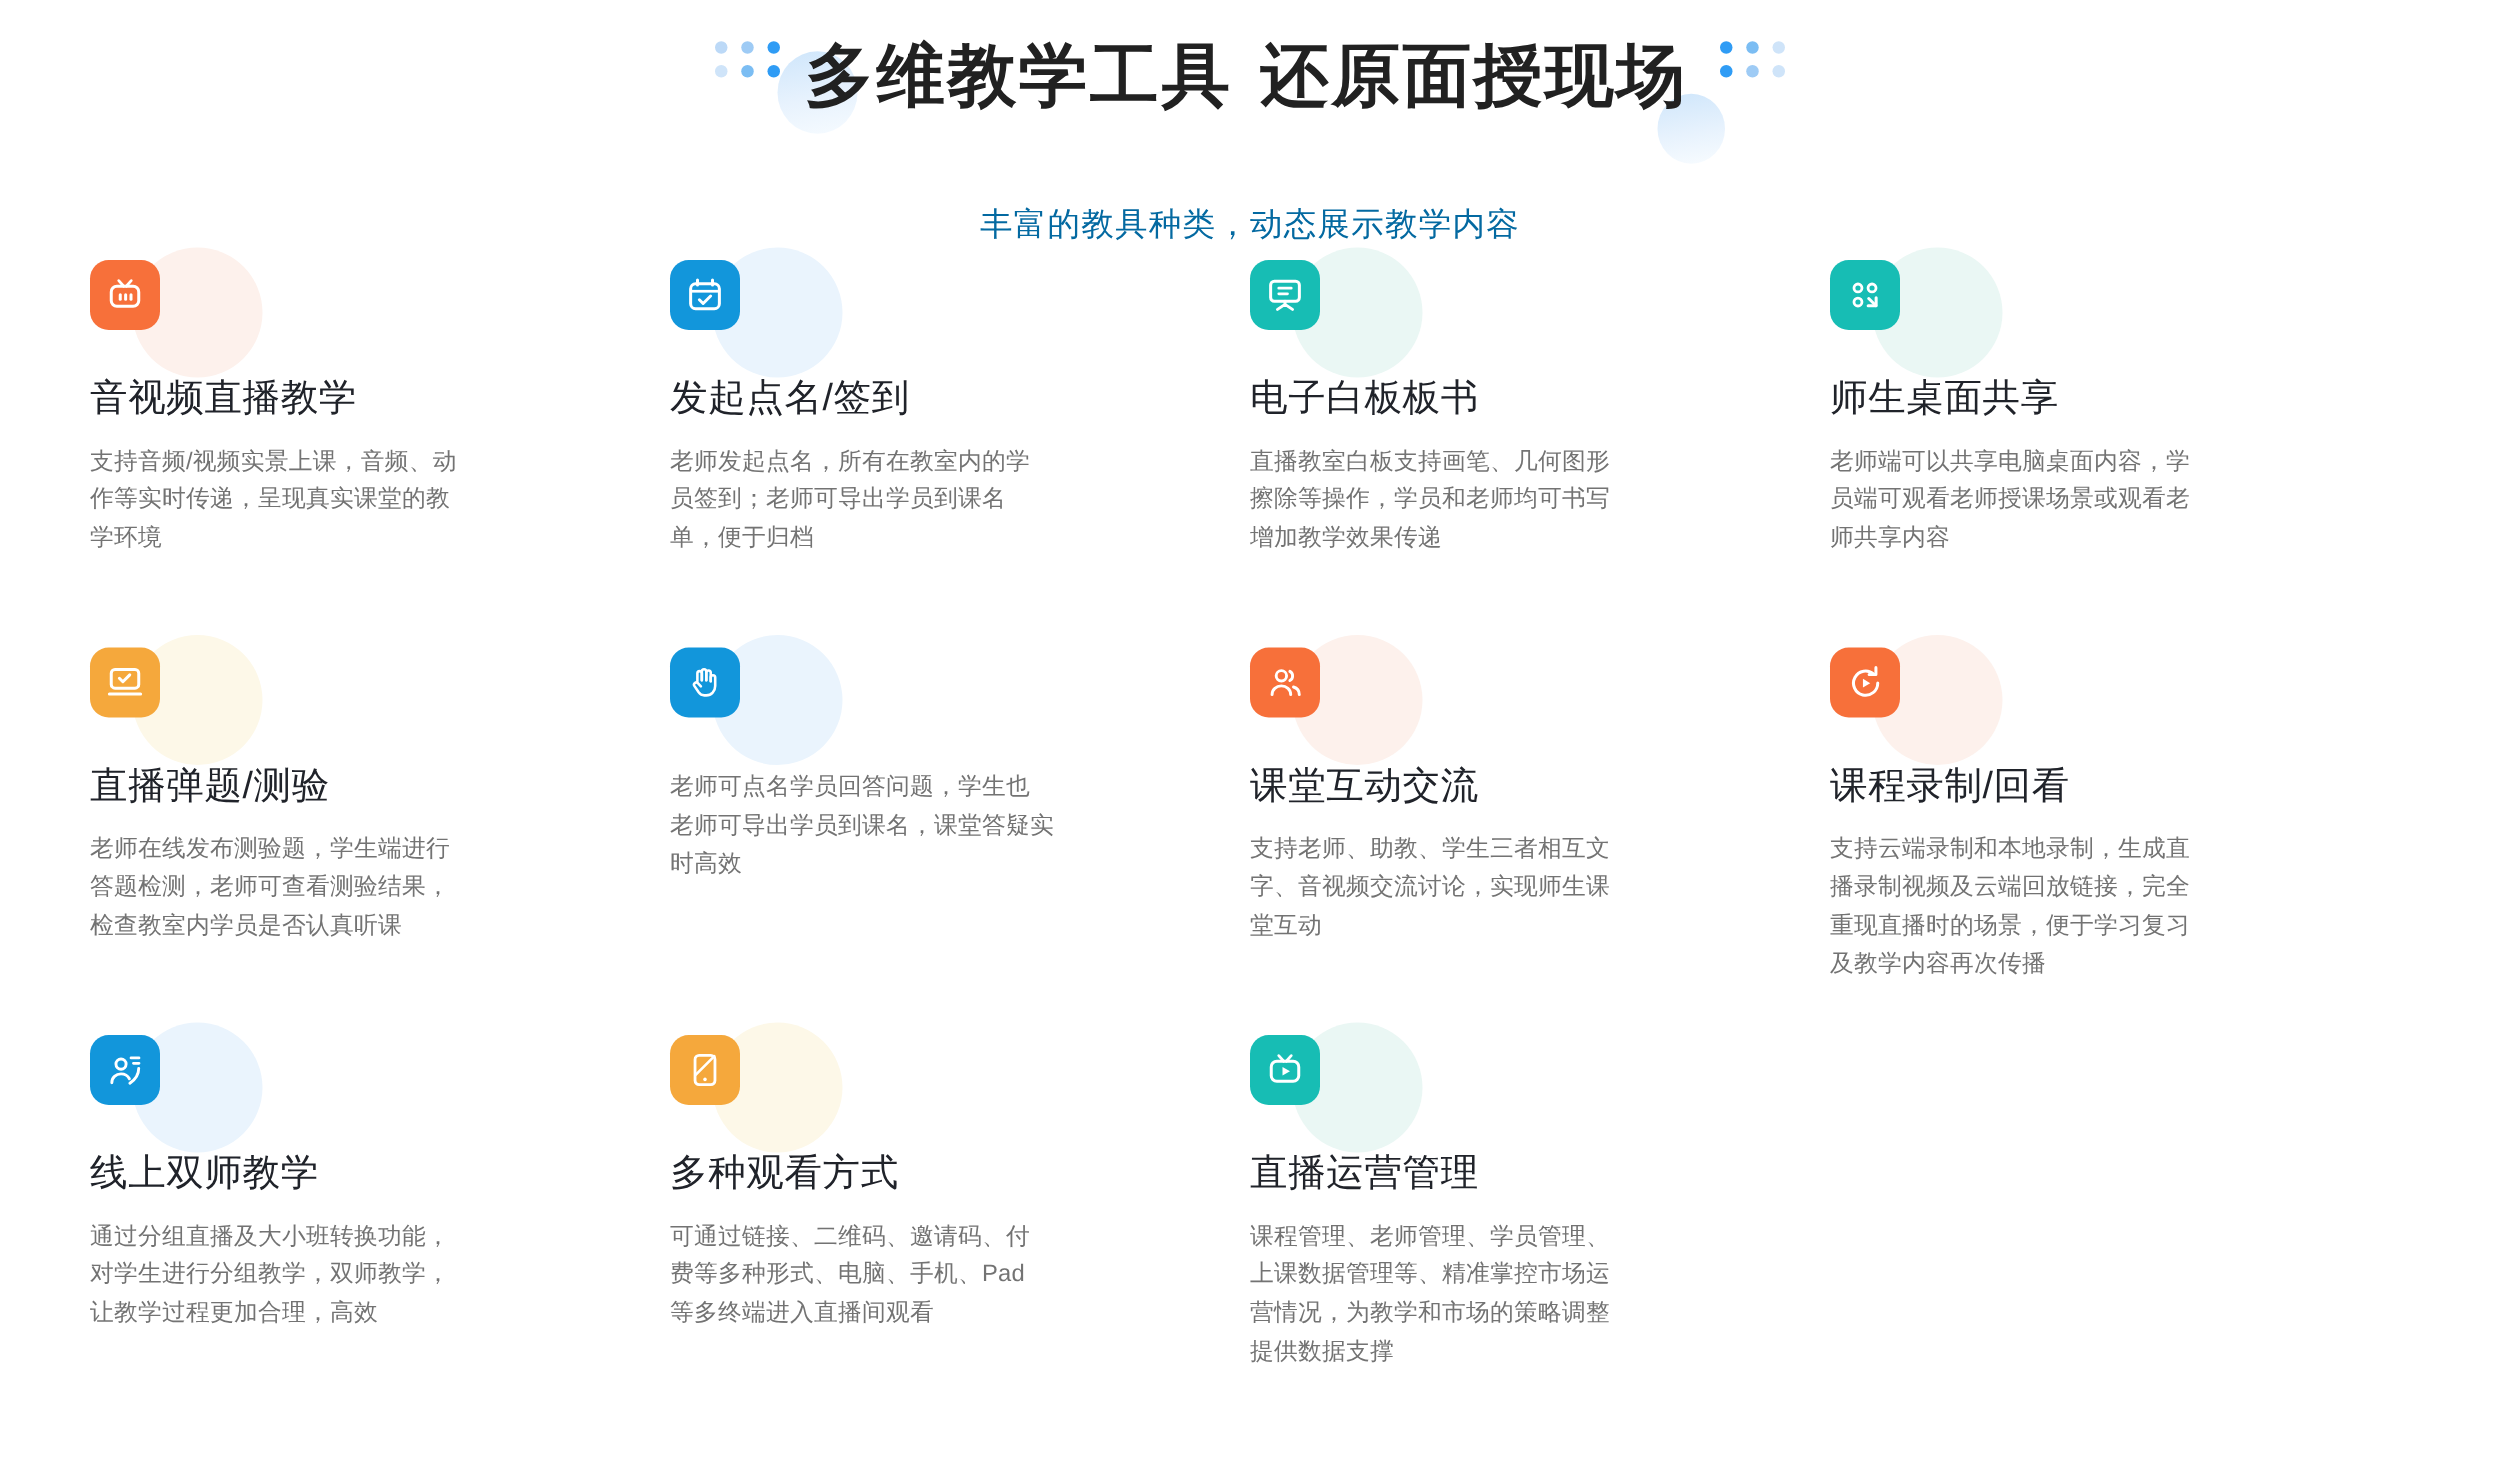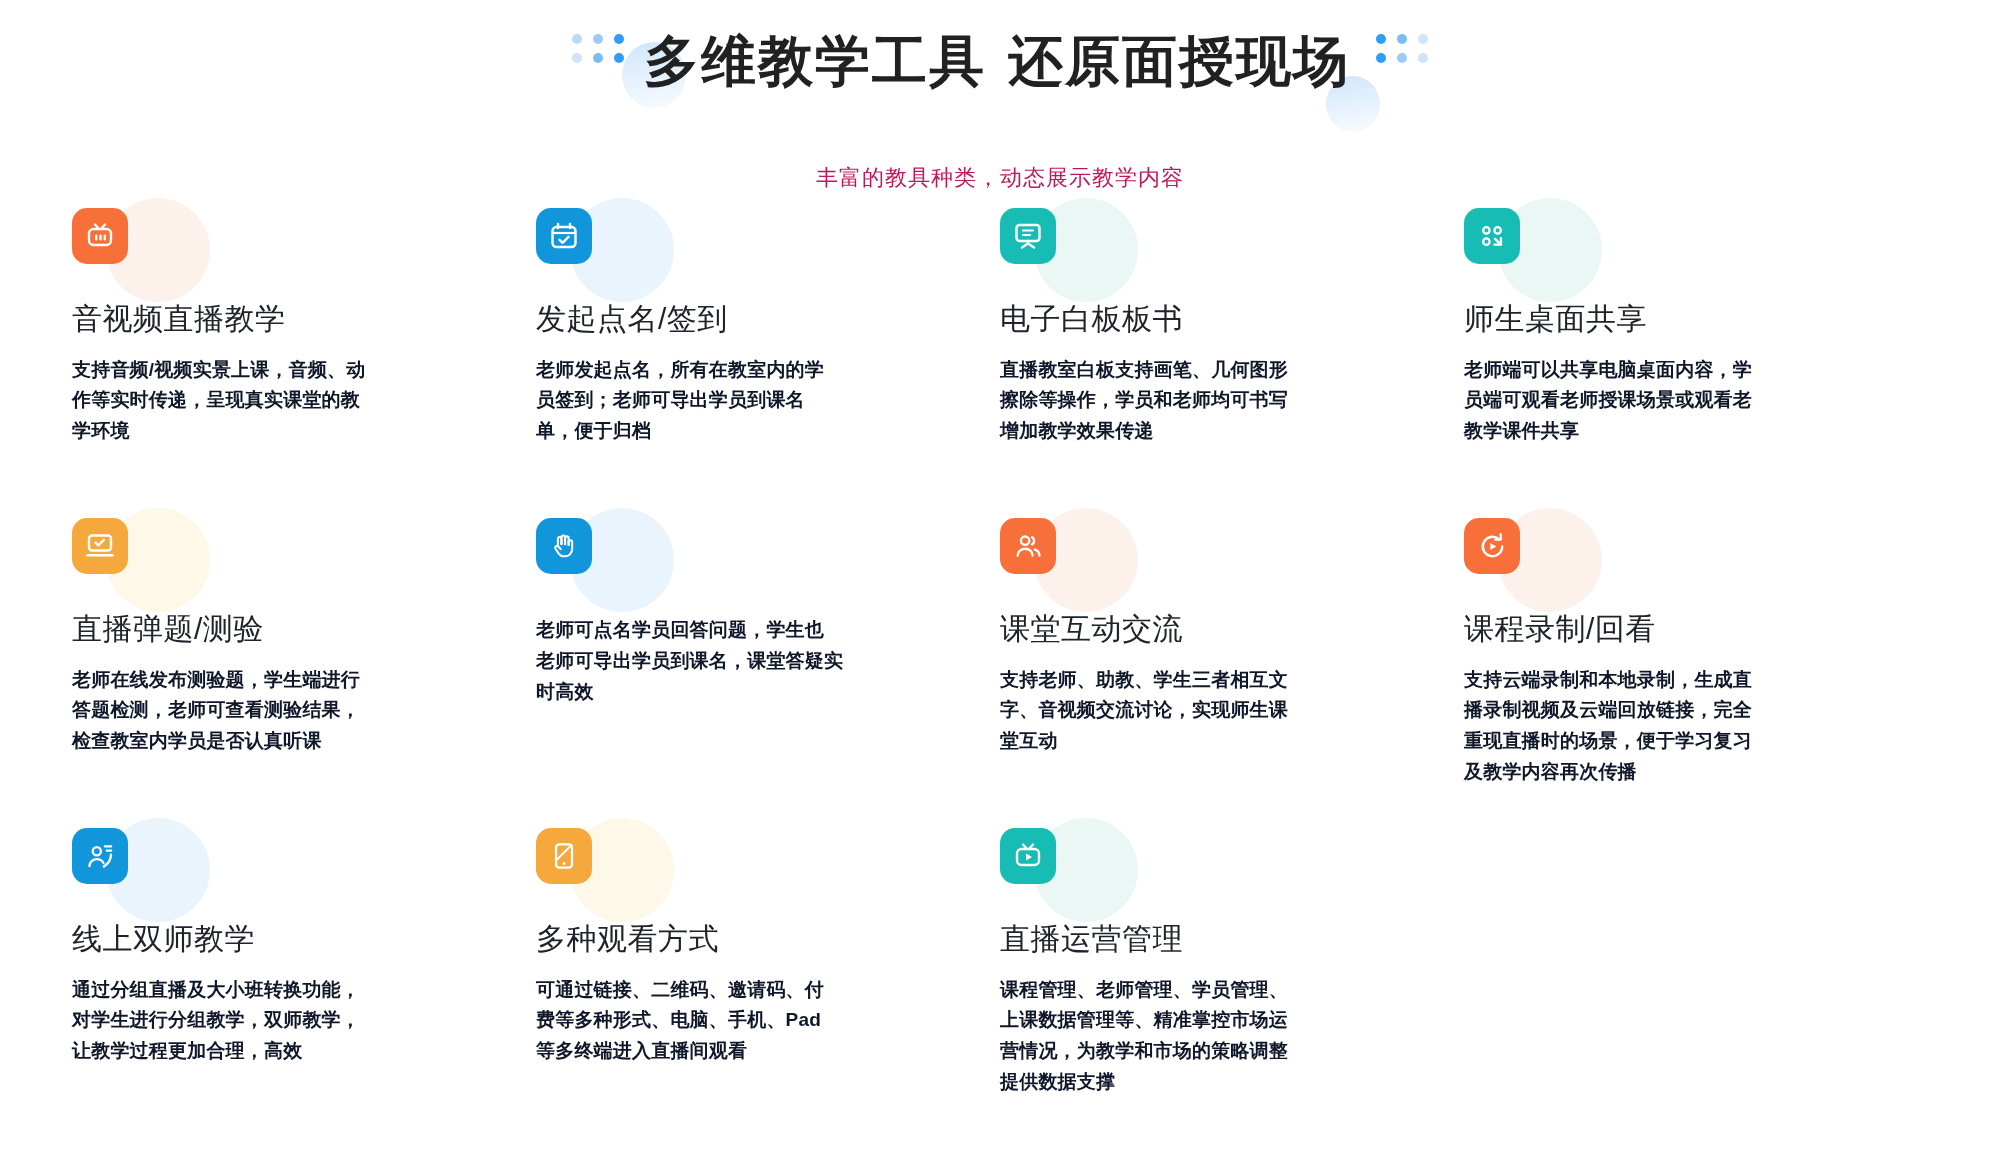--- a/index.html
+++ b/index.html
@@ -86,22 +86,22 @@
     font-weight: 700;
     color: #212121;
     letter-spacing: 2px;
     line-height: 1;
     white-space: nowrap;
   }
   .main-title .gap { display: inline-block; width: 22px; }
 
   .subtitle {
     margin-top: 33px;
-    font-size: 22px;
-    color: #be185d;
+    font-size: 26px;
+    color: #0369a1;
     letter-spacing: 1px;
   }
 
   
   .grid {
     position: absolute;
     top: 208px;
     left: 0;
     width: 2000px;
     display: grid;
@@ -146,24 +146,23 @@
     font-weight: 500;
     color: #20232a;
     letter-spacing: 0.5px;
     line-height: 1.25;
   }
 
   .card-desc {
     margin-top: 17px;
     font-size: 19px;
     line-height: 1.62;
-    color: #0f172a;
+    color: #737373;
     max-width: 300px;
     letter-spacing: 0.2px;
-    font-weight: bold;
   }
   .card-desc .ln { display: block; white-space: nowrap; }
 </style>
 </head>
 <body>
 
 <div class="page">
 
   <div class="header">
     <div class="title-row">
@@ -264,21 +263,21 @@
       <circle cx="10" cy="22" r="3.4" stroke="#fff" stroke-width="2.4"></circle>
       <path d="M25.5 18.4v6.8h-6.8" stroke="#fff" stroke-width="2.6" stroke-linecap="round" stroke-linejoin="round"></path>
       <path d="M25.2 25l-6-6" stroke="#fff" stroke-width="2.6" stroke-linecap="round"></path>
     </svg>
           </span>
     </div>
     <div class="card-title">师生桌面共享</div>
     <div class="card-desc">
           <span class="ln">老师端可以共享电脑桌面内容，学</span>
           <span class="ln">员端可观看老师授课场景或观看老</span>
-          <span class="ln">教学课件共享</span>
+          <span class="ln">师共享内容</span>
         </div>
   </div>
       <div class="cell">
     <div class="icon-area">
       <span class="halo" style="background:#fdf8e8"></span>
       <span class="icon-tile" style="background:#f5a83c">
             <svg width="32" height="32" viewBox="0 0 32 32" fill="none">
       <rect x="5" y="5.5" width="22" height="15" rx="3" stroke="#fff" stroke-width="2.4"></rect>
       <path d="M11.5 12.6l2.8 2.8 5.5-5.5" stroke="#fff" stroke-width="2.4" stroke-linecap="round" stroke-linejoin="round"></path>
       <path d="M3.5 25.2h25" stroke="#fff" stroke-width="2.4" stroke-linecap="round"></path>

